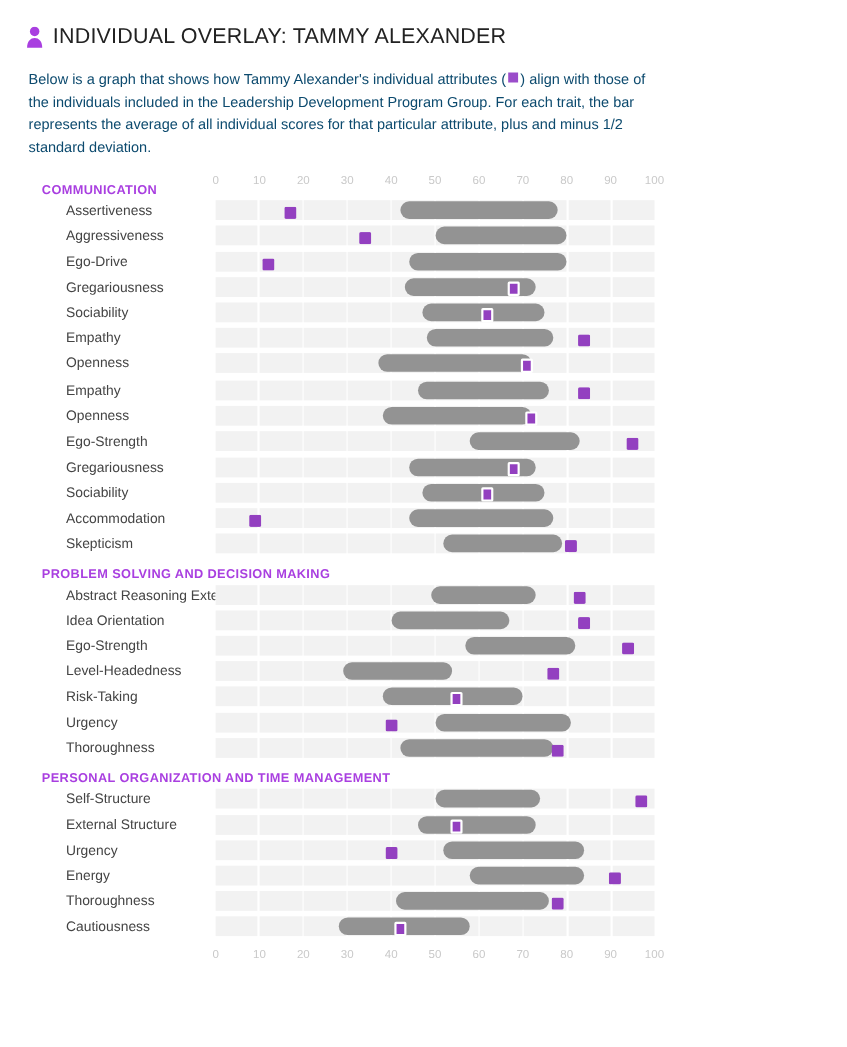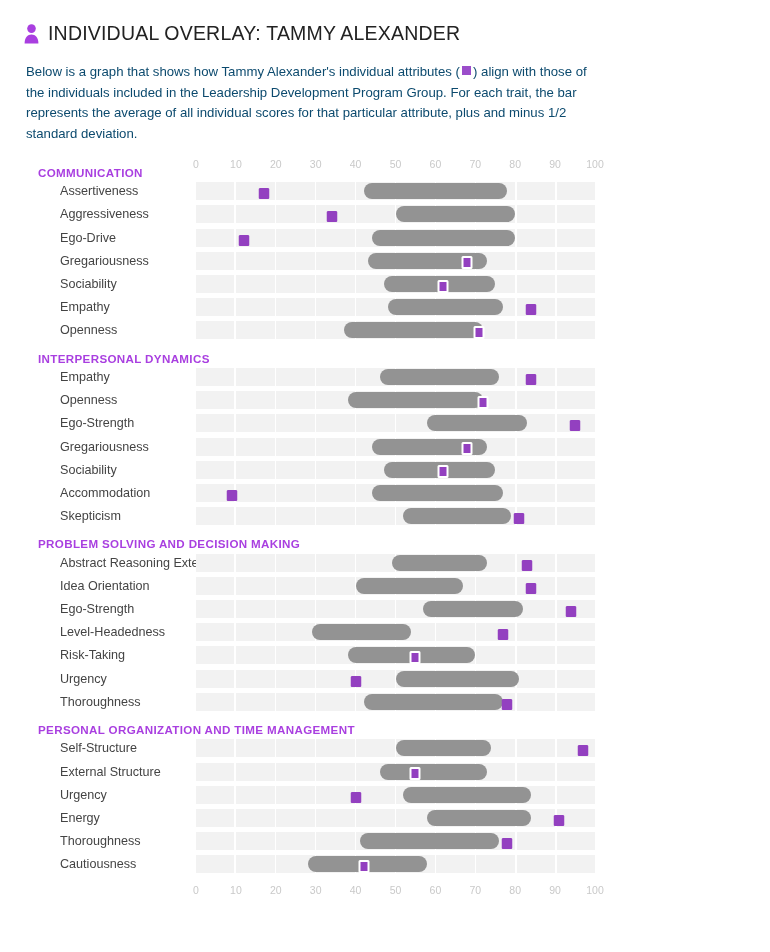--- a/index.html
+++ b/index.html
@@ -322,23 +322,20 @@
               <div class="cell"></div>
               <div class="cell"></div>
               <div class="cell"></div>
             </div>
             <div class="bar" style="left: 37%; width: 35%;"></div>
             <div class="marker" style="left: 71%;"></div>
           </div>
         </div>
       </div>
       <div class="section">
-        <div class="section-head">
-          <span class="section-title">INTERPERSONAL DYNAMICS</span>
-        </div>
         <div class="row">
           <div class="row-label">Empathy</div>
           <div class="row-track">
             <div class="cells">
               <div class="cell"></div>
               <div class="cell"></div>
               <div class="cell"></div>
               <div class="cell"></div>
               <div class="cell"></div>
               <div class="cell"></div>

